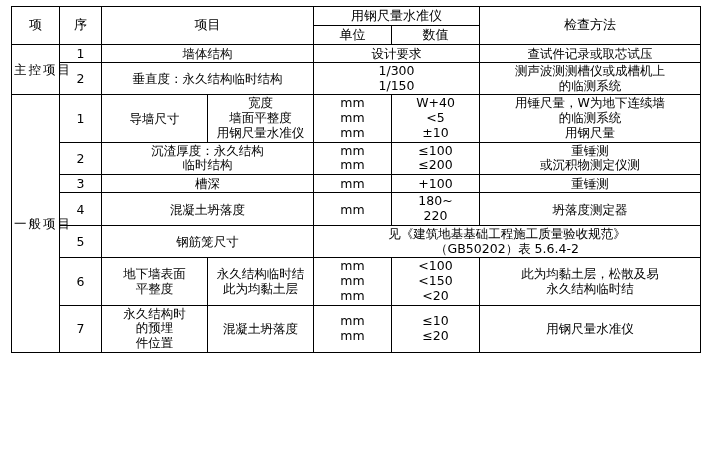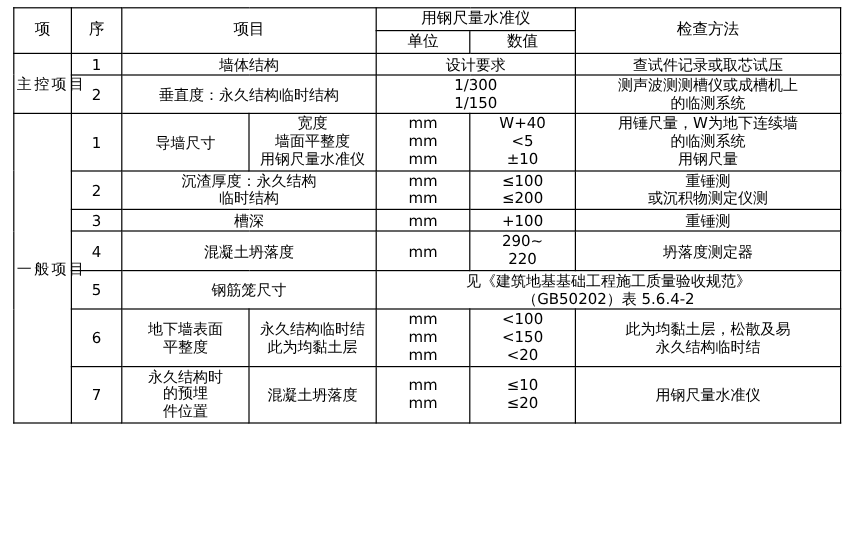--- a/index.html
+++ b/index.html
@@ -182,21 +182,21 @@
         <td class="valcell">+100</td>
         <td>重锤测</td>
       </tr>
 
       <tr>
         <td>4</td>
         <td colspan="2">混凝土坍落度</td>
         <td class="unitcell">mm</td>
         <td class="valcell tight">
           <span class="lines">
-            <span>290~</span>
+            <span>180~</span>
             <span>220</span>
           </span>
         </td>
         <td>坍落度测定器</td>
       </tr>
 
       <tr>
         <td>5</td>
         <td colspan="2">钢筋笼尺寸</td>
         <td colspan="3" class="tight">

